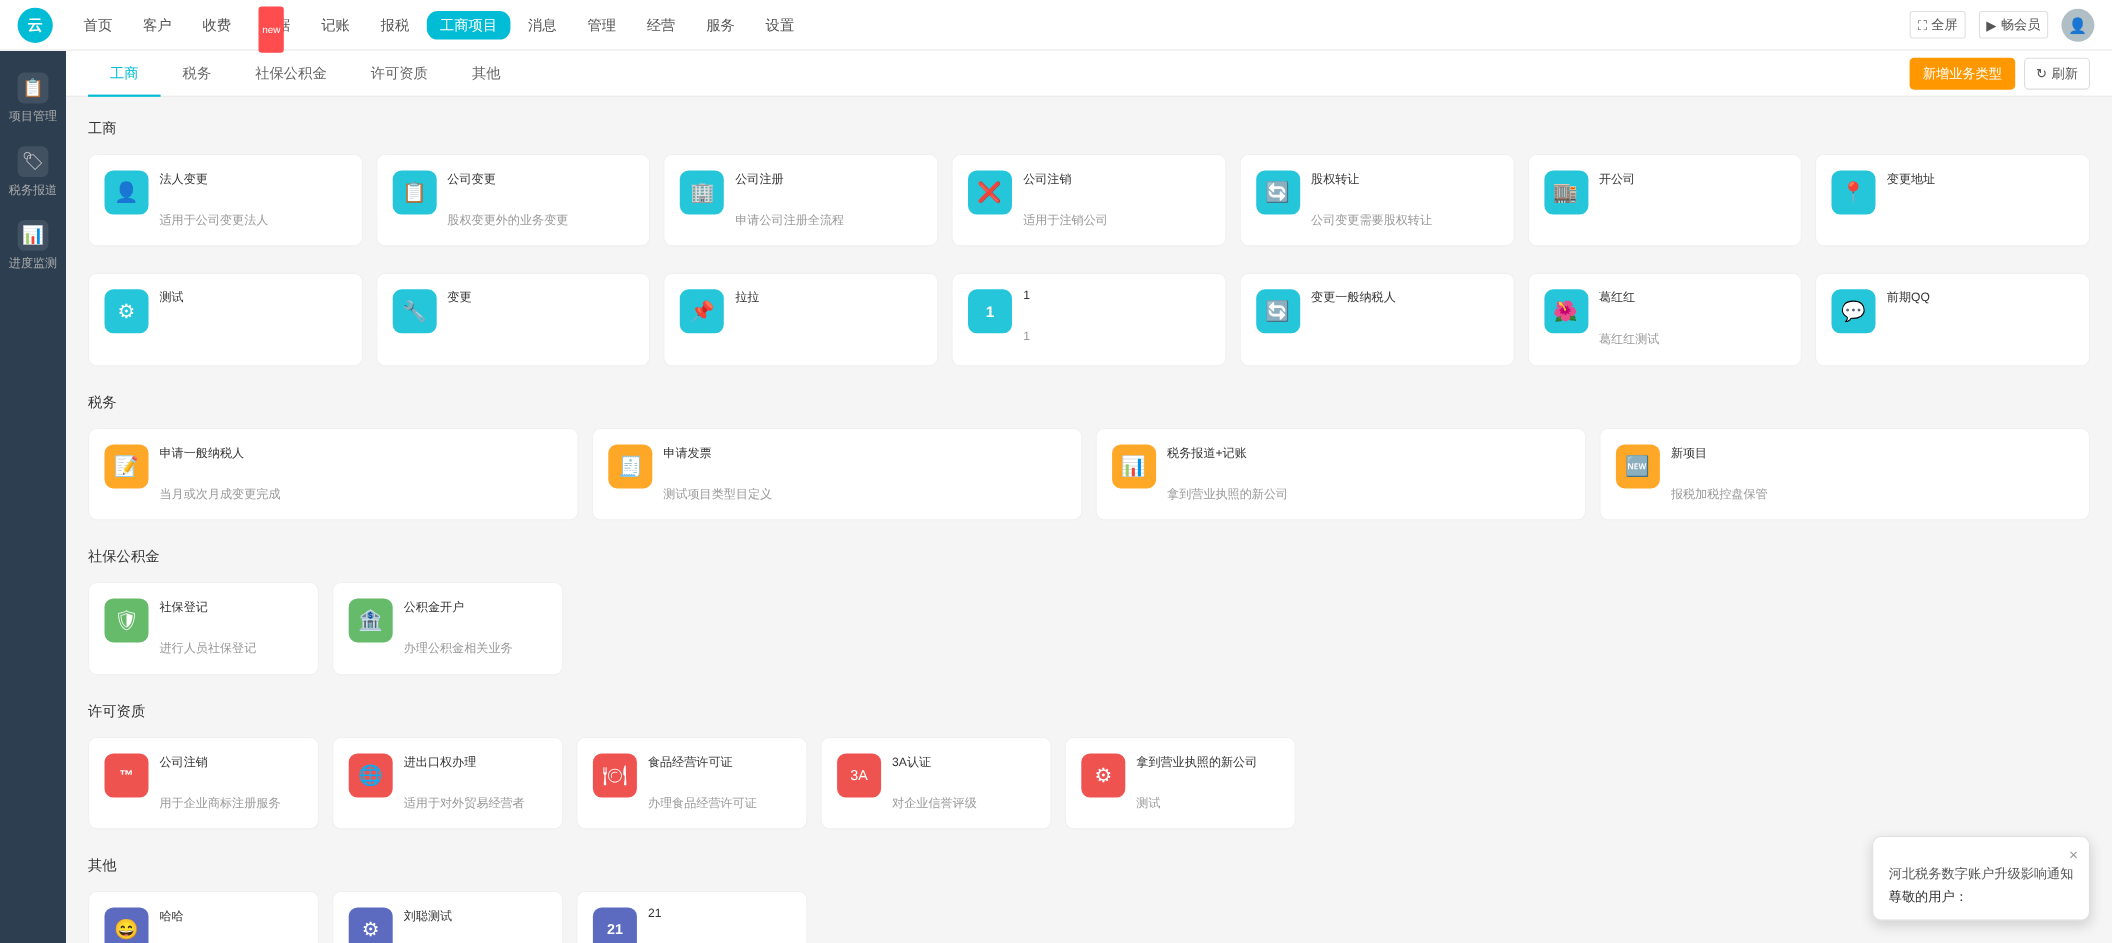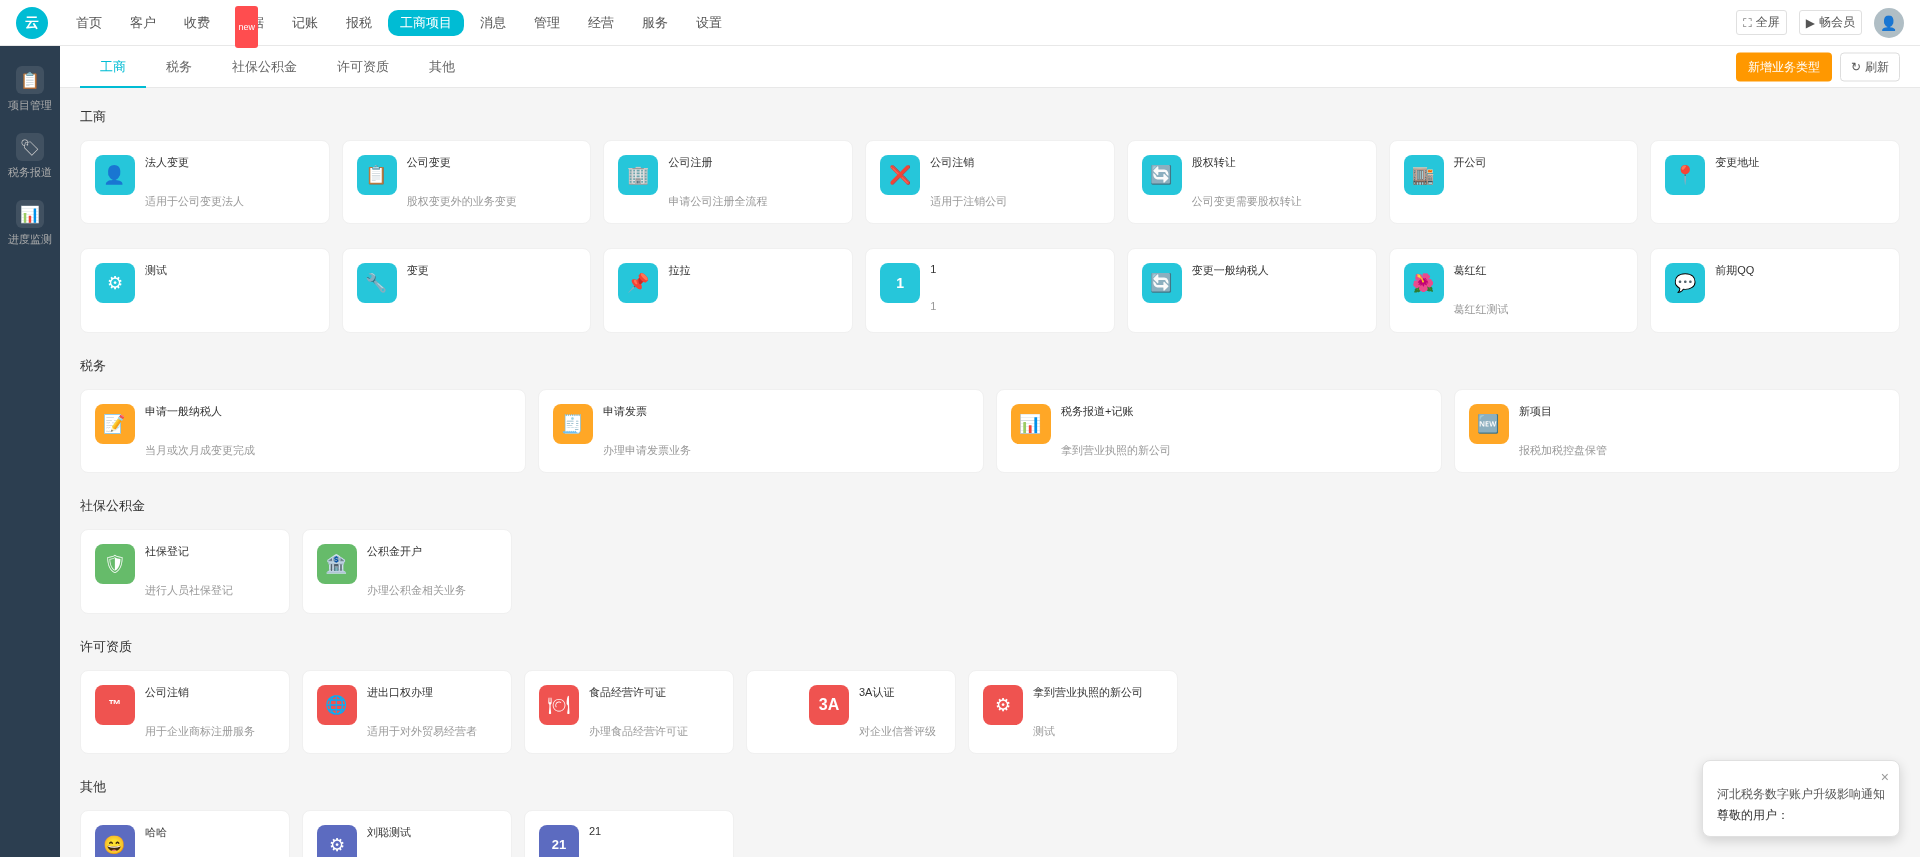--- a/index.html
+++ b/index.html
@@ -477,21 +477,21 @@
         <div class="card-icon icon-orange">📝</div>
         <div class="card-text">
           <div class="card-title">申请一般纳税人</div>
           <div class="card-desc">当月或次月成变更完成</div>
         </div>
       </div>
       <div class="card">
         <div class="card-icon icon-orange">🧾</div>
         <div class="card-text">
           <div class="card-title">申请发票</div>
-          <div class="card-desc">办理申请发票业务</div>
+          <div class="card-desc">测试项目类型目定义</div>
         </div>
       </div>
       <div class="card">
         <div class="card-icon icon-orange">📊</div>
         <div class="card-text">
           <div class="card-title">税务报道+记账</div>
           <div class="card-desc">拿到营业执照的新公司</div>
         </div>
       </div>
       <div class="card">
@@ -538,21 +538,21 @@
         </div>
       </div>
       <div class="card">
         <div class="card-icon icon-red">🍽</div>
         <div class="card-text">
           <div class="card-title">食品经营许可证</div>
           <div class="card-desc">办理食品经营许可证</div>
         </div>
       </div>
       <div class="card">
-        <div class="card-icon icon-red" style="font-size:16px;font-weight:bold;margin-left:48px;">3A</div>
+        <div class="card-icon icon-red" style="font-size:13px;font-weight:normal;">3A</div>
         <div class="card-text">
           <div class="card-title">3A认证</div>
           <div class="card-desc">对企业信誉评级</div>
         </div>
       </div>
       <div class="card">
         <div class="card-icon icon-red">⚙</div>
         <div class="card-text">
           <div class="card-title">拿到营业执照的新公司</div>
           <div class="card-desc">测试</div>

